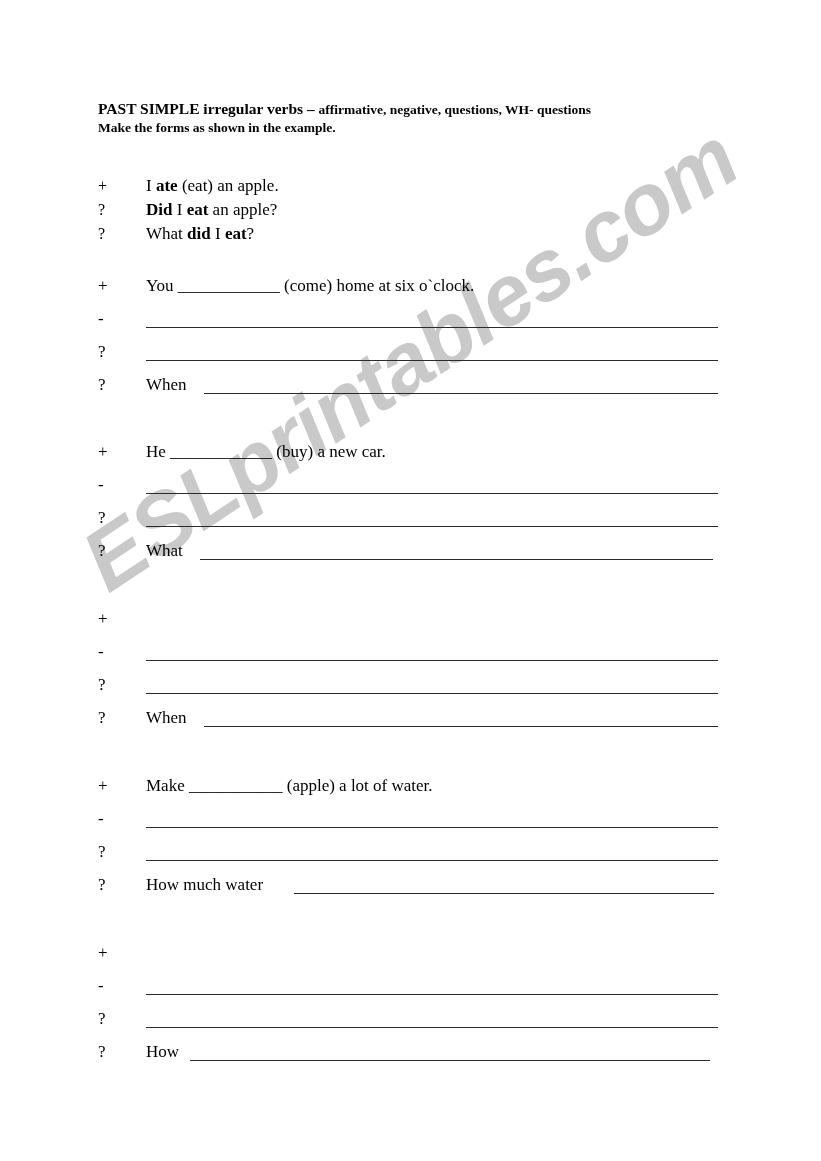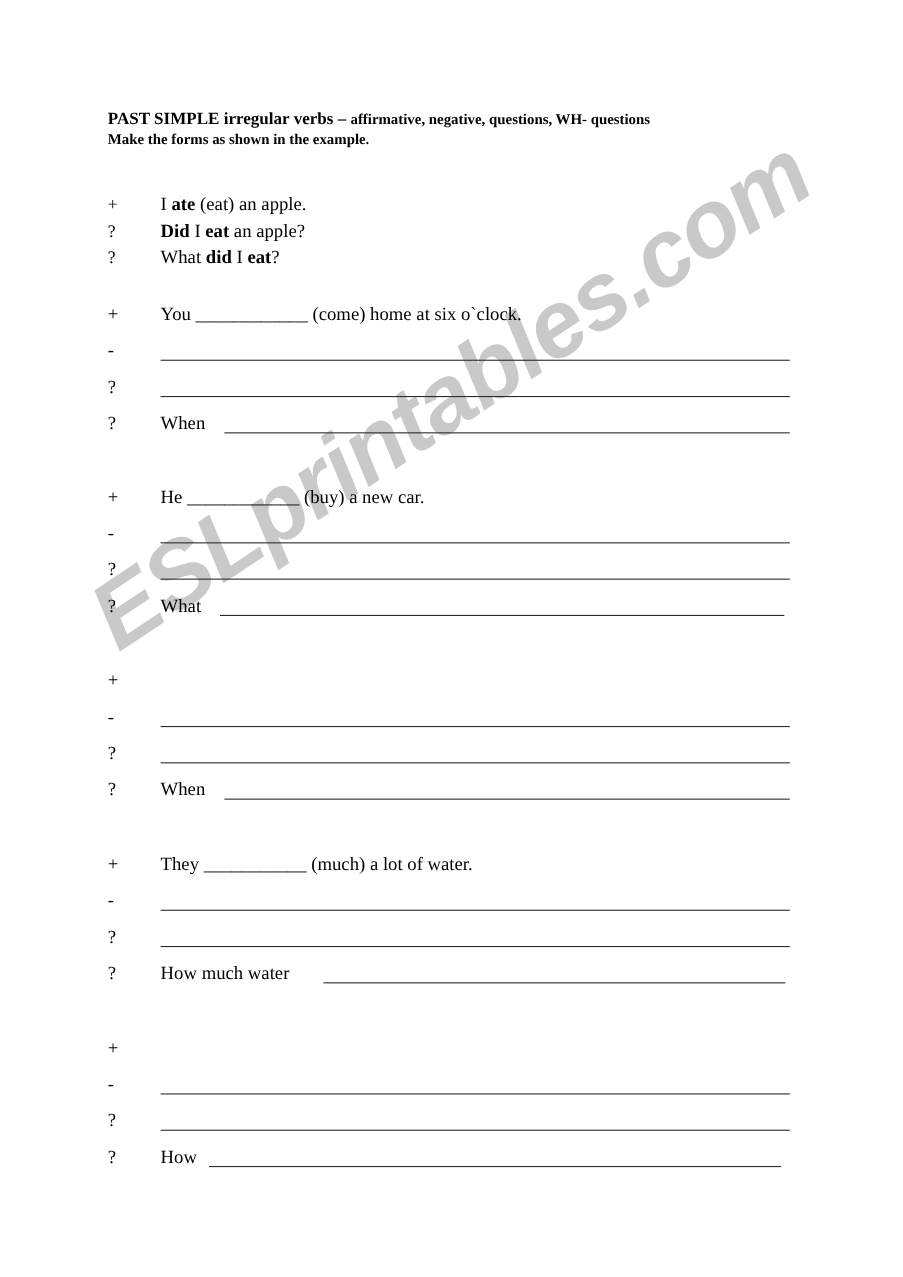--- a/index.html
+++ b/index.html
@@ -223,21 +223,21 @@
     <div class="row">
       <span class="sym">?</span>
       <span class="prompt">When</span>
       <span class="rule after-when"></span>
     </div>
   </div>
 
   <div class="block" style="top:772px;">
     <div class="row">
       <span class="sym">+</span>
-      <span class="prompt"><span>They </span><span class="blank-inline">___________</span><span> (much) a lot of water.</span></span>
+      <span class="prompt"><span>Make </span><span class="blank-inline">___________</span><span> (apple) a lot of water.</span></span>
     </div>
     <div class="row">
       <span class="sym">-</span>
       <span class="rule full"></span>
     </div>
     <div class="row">
       <span class="sym">?</span>
       <span class="rule full"></span>
     </div>
     <div class="row">

